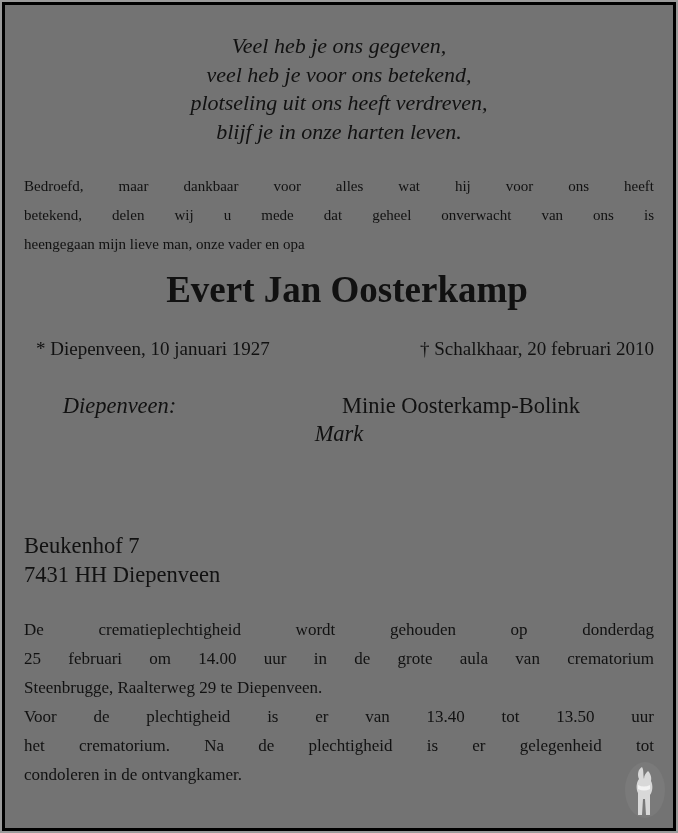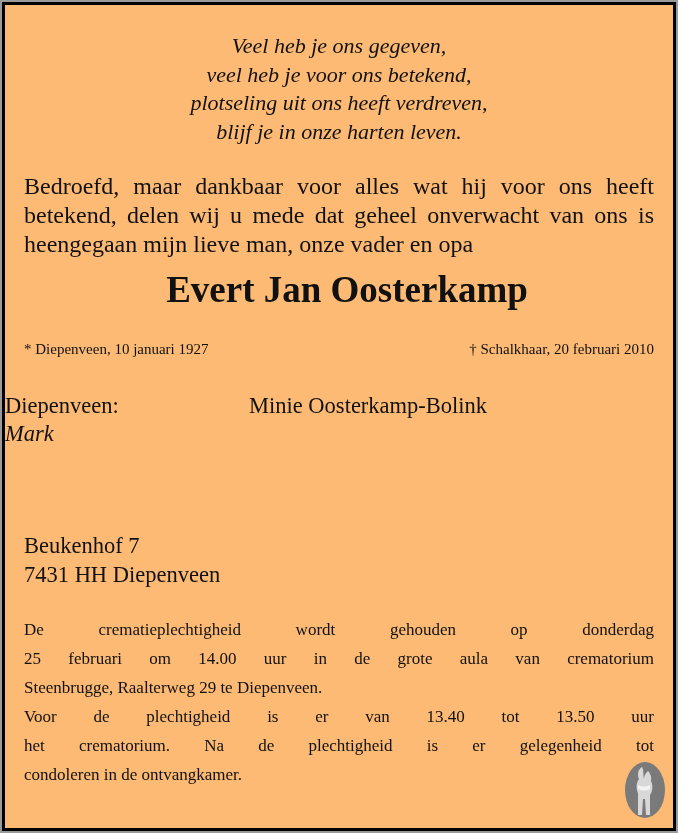--- a/index.html
+++ b/index.html
@@ -7,51 +7,51 @@
     .frame-outer {
       position: absolute; left: 0; top: 0; width: 678px; height: 833px;
       box-sizing: border-box; background: #9a9a9a; padding: 2px;
     }
     .frame-black {
       width: 100%; height: 100%; box-sizing: border-box;
       background: #000; padding: 3px;
     }
     .frame-inner {
       width: 100%; height: 100%; box-sizing: border-box;
-      background: #fdba74; position: relative;
+      background: #737373; position: relative;
       font-family: "Liberation Serif", "DejaVu Serif", serif;
       color: #111;
     }
     .poem {
       position: absolute; top: 27px; left: 0; right: 0;
       text-align: center; font-style: italic;
       font-size: 22px; line-height: 28.5px;
     }
     .intro {
       position: absolute; top: 167px; left: 19px; right: 19px;
-      font-size: 24px; line-height: 29px; text-align: justify;
+      font-size: 15px; line-height: 29px; text-align: justify;
     }
     .intro .line { display: block; text-align: justify; text-align-last: justify; }
     .intro .line.last { text-align-last: left; }
     .name {
       position: absolute; top: 263px; left: 16px; right: 0;
       text-align: center; font-weight: bold; font-size: 37px; line-height: 44px;
     }
     .dates {
-      position: absolute; top: 330px; left: 19px; right: 19px;
-      font-size: 15px; line-height: 28px;
+      position: absolute; top: 330px; left: 31px; right: 19px;
+      font-size: 19px; line-height: 28px;
       display: flex; justify-content: space-between; align-items: center;
     }
     .family {
       position: absolute; top: 387px; left: 0; right: 0;
       font-size: 22.5px; line-height: 28px;
     }
     .family-row { display: flex; }
-    .family-place { width: 244px; text-align: left; padding-right: 15px; box-sizing: border-box; }
-    .family-names { flex: 1; }
+    .family-place { width: 244px; text-align: center; padding-right: 15px; box-sizing: border-box; font-style: italic; }
+    .family-names { flex: 1; text-align: center; }
     .family-names .italic { font-style: italic; }
     .address {
       position: absolute; top: 526px; left: 19px;
       font-size: 22.5px; line-height: 29px;
     }
     .ceremony {
       position: absolute; top: 610px; left: 19px; right: 19px;
       font-size: 17px; line-height: 29px;
     }
     .ceremony .line { display: block; text-align: justify; text-align-last: justify; }

